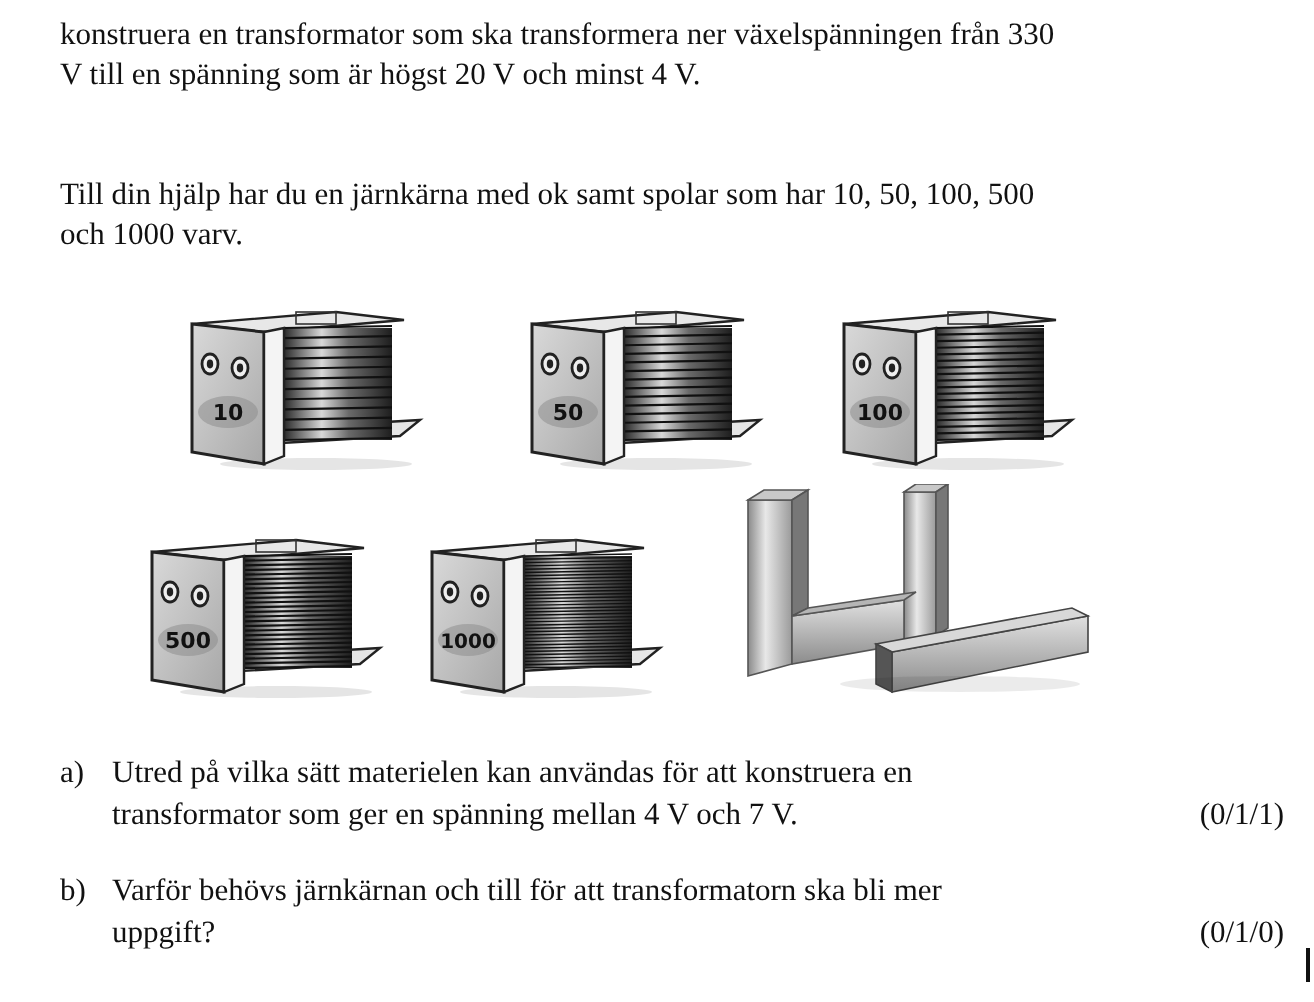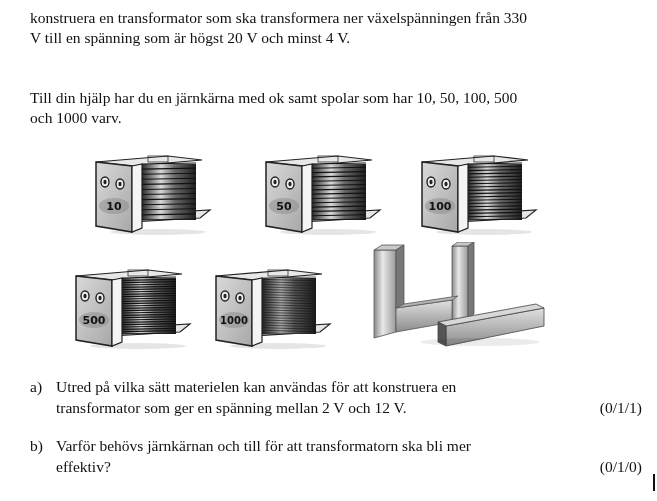--- a/index.html
+++ b/index.html
@@ -262,27 +262,27 @@
     <polygon points="70,80 168,62 176,66 78,84" fill="#d8d8d8" stroke="#444" stroke-width="0.8"></polygon>
     <polygon points="70,80 78,84 78,104 70,100" fill="#555" stroke="#444" stroke-width="0.8"></polygon>
     <ellipse cx="112" cy="100" rx="60" ry="4" fill="#000" opacity="0.08"></ellipse>
   </svg>
 </div>
 
 <div class="q" style="top:376px; height:42px;">
   <span class="letter">a)</span>
   <span class="text">
     <span style="display:block">Utred på vilka sätt materielen kan användas för att konstruera en</span>
-    <span style="display:block">transformator som ger en spänning mellan 2 V och 12 V.</span>
+    <span style="display:block">transformator som ger en spänning mellan 4 V och 7 V.</span>
   </span>
   <span class="points" style="top:21px;">(0/1/1)</span>
 </div>
 
 <div class="q" style="top:435px; height:42px;">
   <span class="letter">b)</span>
   <span class="text">
     <span style="display:block">Varför behövs järnkärnan och till för att transformatorn ska bli mer</span>
-    <span style="display:block">effektiv?</span>
+    <span style="display:block">uppgift?</span>
   </span>
   <span class="points" style="top:21px;">(0/1/0)</span>
 </div>
 
 <div class="cursor"></div>
 
 </body></html>

